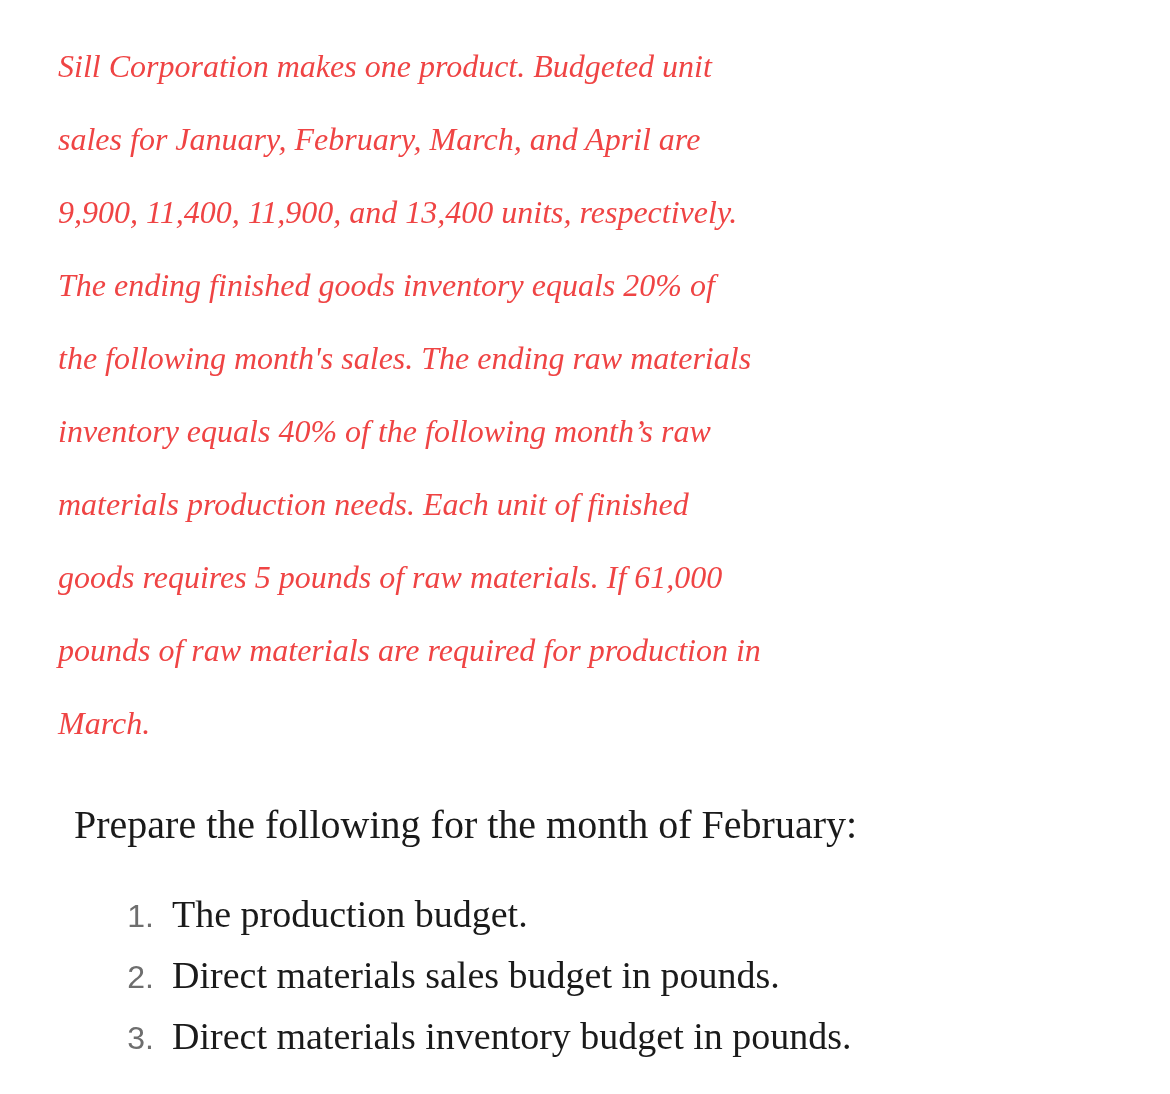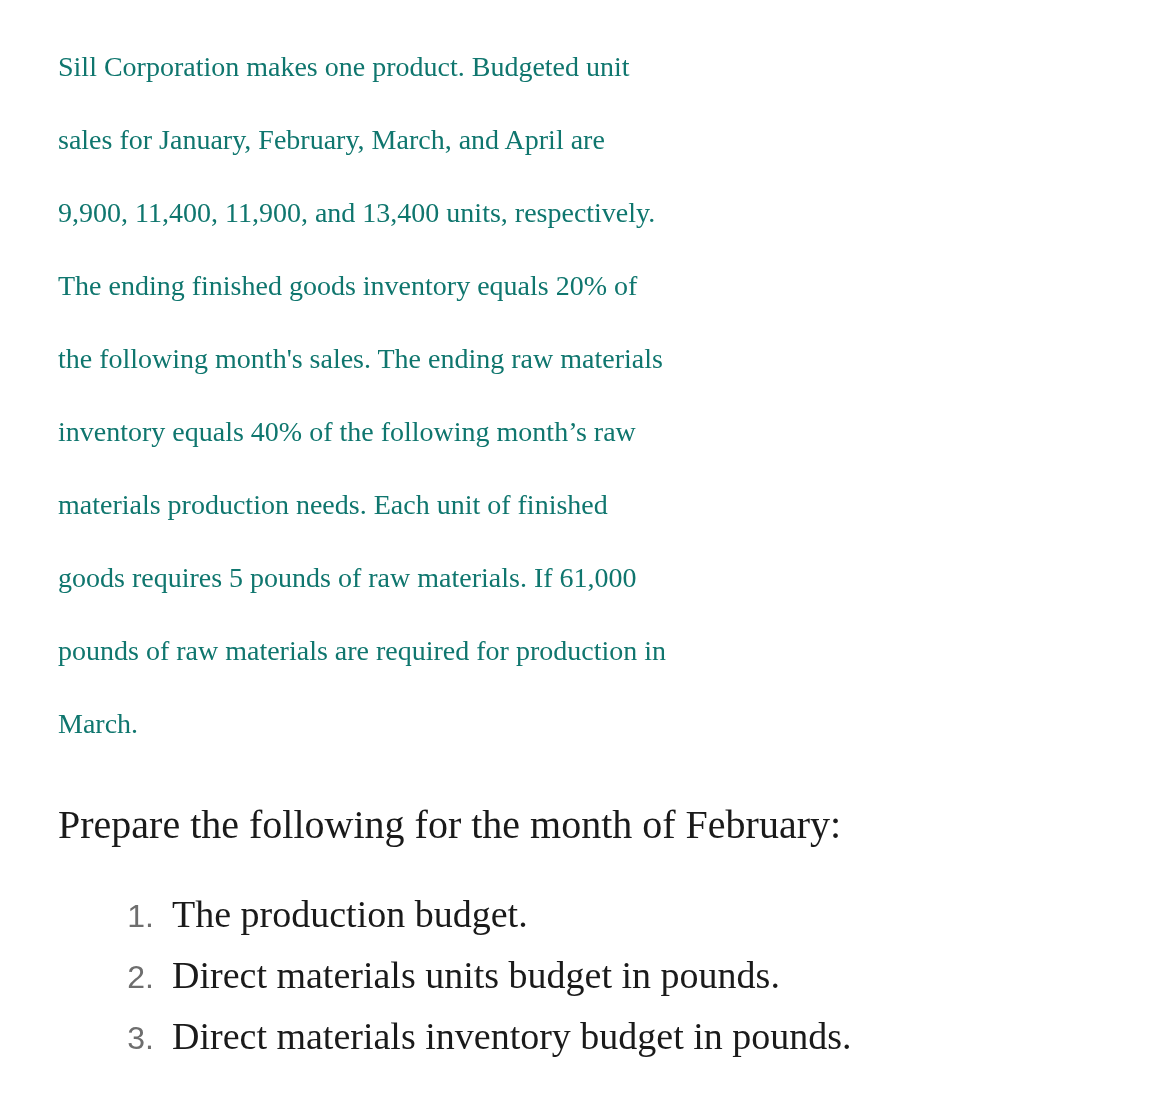--- a/index.html
+++ b/index.html
@@ -10,30 +10,31 @@
   .page {
     width: 1170px;
     min-height: 1094px;
     box-sizing: border-box;
     background: #ffffff;
     padding: 30px 58px 40px 58px;
     font-family: "Liberation Serif", serif;
     color: #1a1a1a;
   }
   .para {
-    font-size: 28px;
+    font-size: 32px;
     line-height: 73px;
     margin: 0;
     white-space: pre-line;
-    color: #0f766e;
+    color: #ef4444;
+    font-style: italic;
   }
   .instruction {
     font-size: 40px;
     line-height: 73px;
-    margin: 28px 0 0 0;
+    margin: 28px 0 0 16px;
     color: #1a1a1a;
   }
   .task-list {
     list-style: none;
     margin: 24px 0 0 0;
     padding: 0 0 0 52px;
   }
   .task-list li {
     display: flex;
     align-items: baseline;
@@ -72,21 +73,21 @@
 
   <p class="instruction">Prepare the following for the month of February:</p>
 
   <ol class="task-list">
     <li>
       <span class="task-num">1.</span>
       <span class="task-text">The production budget.</span>
     </li>
     <li>
       <span class="task-num">2.</span>
-      <span class="task-text">Direct materials units budget in pounds.</span>
+      <span class="task-text">Direct materials sales budget in pounds.</span>
     </li>
     <li>
       <span class="task-num">3.</span>
       <span class="task-text">Direct materials inventory budget in pounds.</span>
     </li>
   </ol>
 
 </div>
 
 </body></html>

